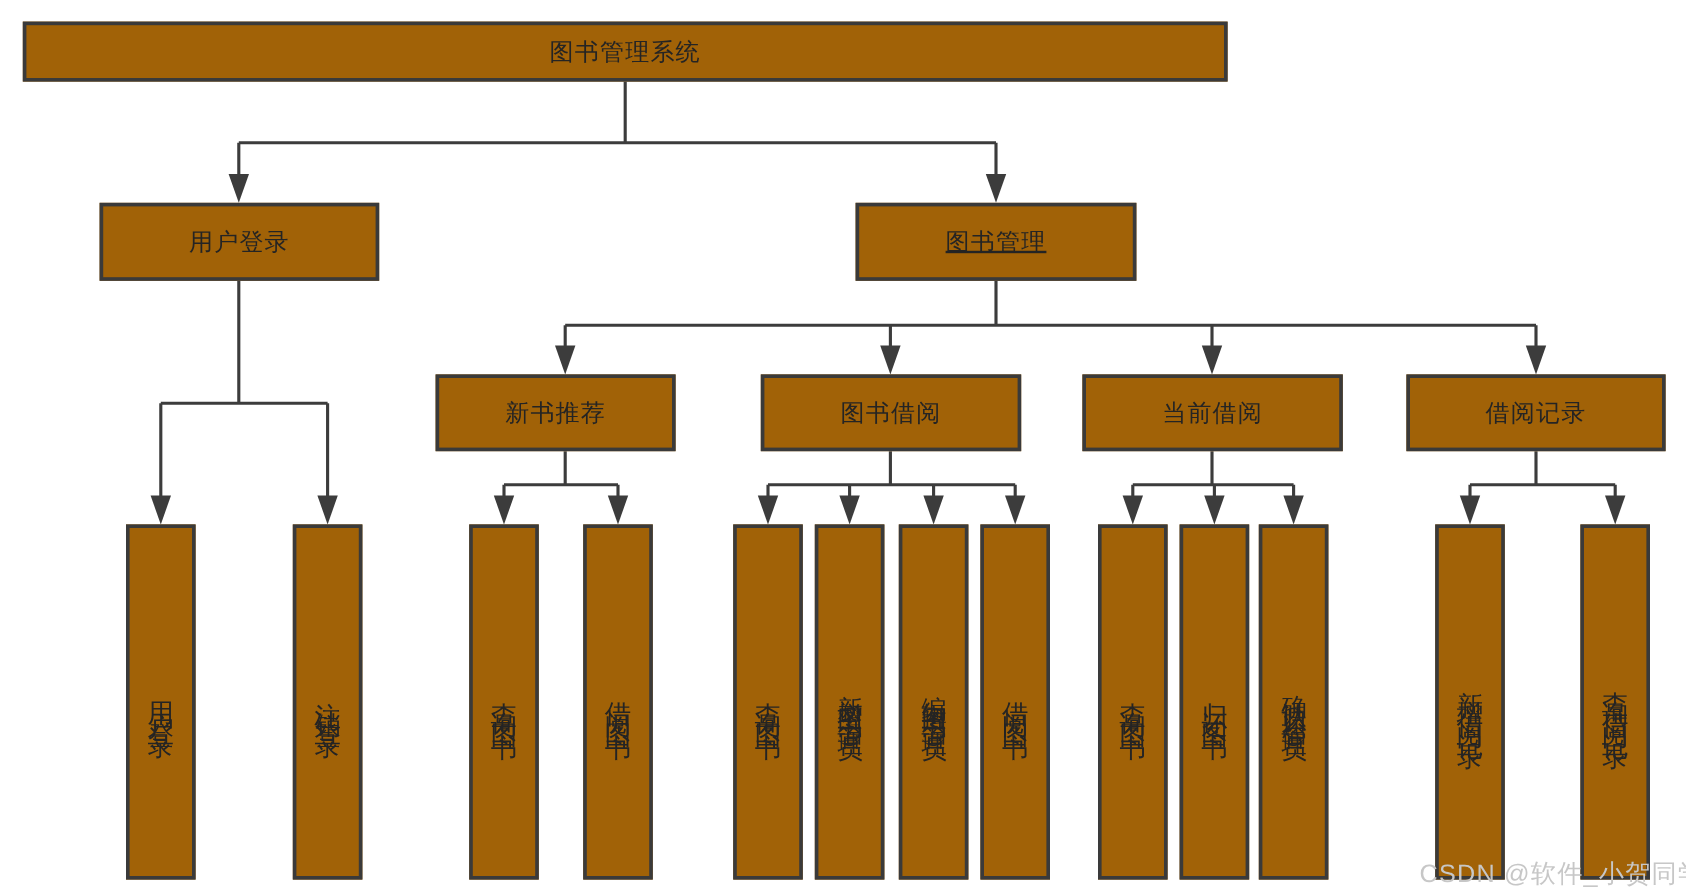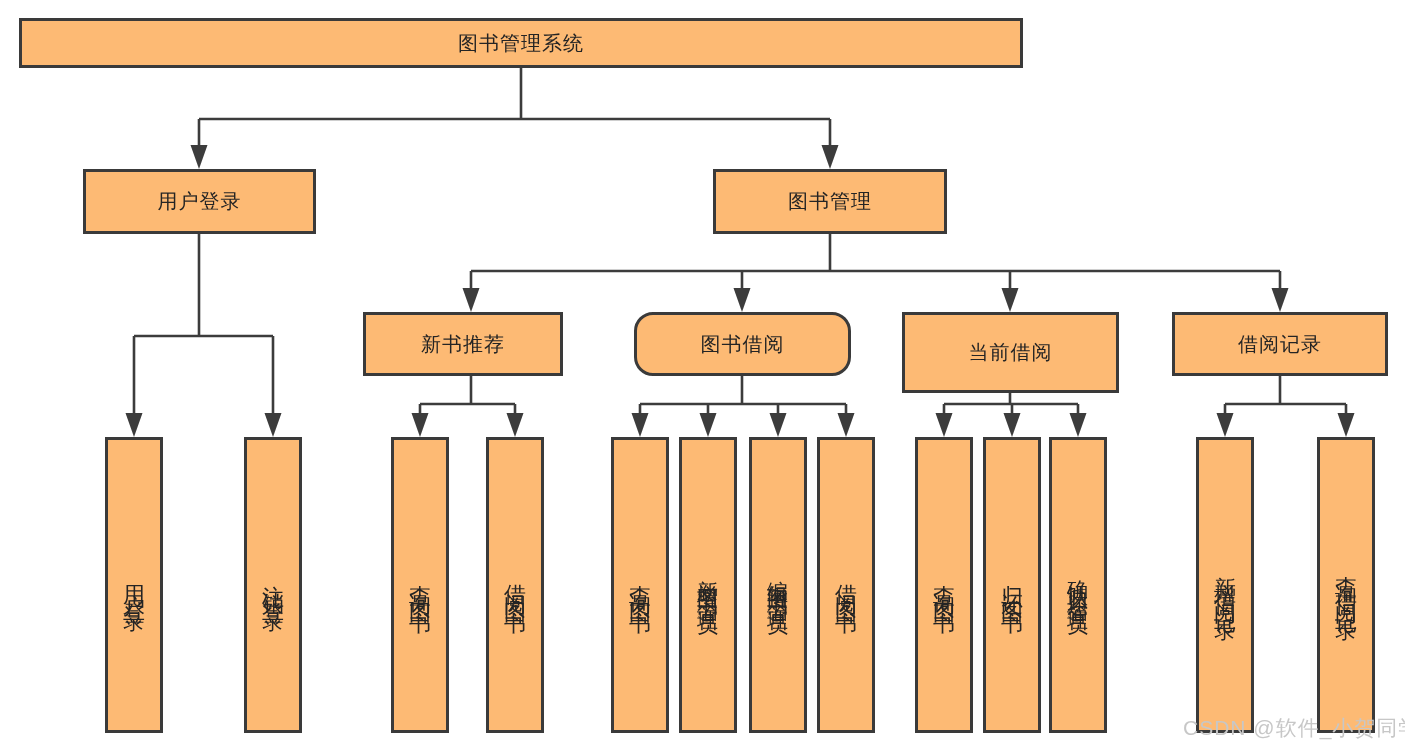--- a/index.html
+++ b/index.html
@@ -16,21 +16,21 @@
     overflow: hidden;
   }
   #connectors {
     position: absolute;
     left: 0; top: 0;
     z-index: 0;
   }
   .node {
     position: absolute;
     box-sizing: border-box;
-    background: #fdba74;
+    background: #a16207;
     border: 3px solid #3a3a3a;
     display: flex;
     align-items: center;
     justify-content: center;
     z-index: 1;
     color: #242424;
   }
   .node.hbox .label {
     font-size: 20px;
     letter-spacing: 1px;
@@ -103,31 +103,31 @@
     </g>
   </svg>
 
   <div class="node hbox" style="left:19px; top:18px; width:1004px; height:50px;">
     <span class="label">图书管理系统</span>
   </div>
 
   <div class="node hbox" style="left:83px; top:169px; width:233px; height:65px;">
     <span class="label">用户登录</span>
   </div>
-  <div class="node hbox" style="left:713px; top:169px; width:234px; height:65px;">
+  <div class="node hbox" style="left:713px; top:169px; width:234px; height:65px;text-decoration:underline;">
     <span class="label">图书管理</span>
   </div>
 
   <div class="node hbox" style="left:363px; top:312px; width:200px; height:64px;">
     <span class="label">新书推荐</span>
   </div>
-  <div class="node hbox" style="left:634px; top:312px; width:217px; height:64px;border-radius:19px;">
+  <div class="node hbox" style="left:634px; top:312px; width:217px; height:64px;">
     <span class="label">图书借阅</span>
   </div>
-  <div class="node hbox" style="left:902px; top:312px; width:217px; height:81px;">
+  <div class="node hbox" style="left:902px; top:312px; width:217px; height:64px;">
     <span class="label">当前借阅</span>
   </div>
   <div class="node hbox" style="left:1172px; top:312px; width:216px; height:64px;">
     <span class="label">借阅记录</span>
   </div>
 
   <div class="node leaf" style="left:105px; top:437px; width:58px; height:296px;">
     <span class="label">用户登录</span>
   </div>
   <div class="node leaf" style="left:244px; top:437px; width:58px; height:296px;">

